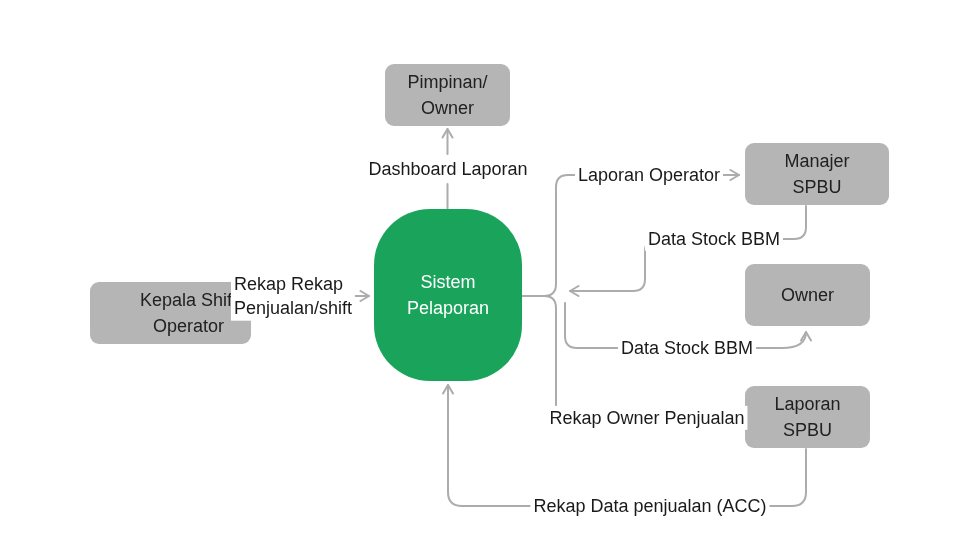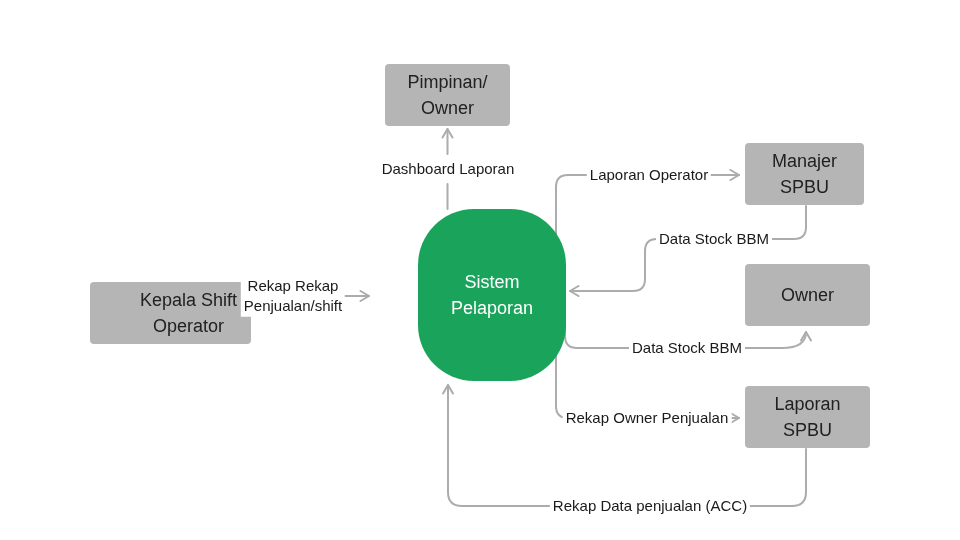--- a/index.html
+++ b/index.html
@@ -2,31 +2,31 @@
 <html><head>
 <meta charset="utf-8">
 <style>
   html,body{margin:0;padding:0;background:#ffffff;}
   .canvas{
     position:relative;width:960px;height:540px;background:#ffffff;
     font-family:"Liberation Sans","DejaVu Sans",sans-serif;overflow:hidden;
   }
   .wires{position:absolute;left:0;top:0;}
   .node{
-    position:absolute;background:#b5b5b5;border-radius:4px;
+    position:absolute;background:#b5b5b5;border-radius:9px;
     display:flex;align-items:center;justify-content:center;
     text-align:center;color:#212121;font-size:18px;line-height:1.45;
     white-space:pre-line;
   }
   .node.system{
     background:#1aa45b;color:#ffffff;border-radius:56px;
   }
   .edge-label{
     position:absolute;transform:translate(-50%,-50%);
-    font-size:15px;color:#1a1a1a;text-align:center;line-height:1.35;
+    font-size:18px;color:#1a1a1a;line-height:1.35;
     white-space:pre-line;background:#ffffff;padding:0 3px;
   }
 </style>
 </head>
 <body>
 
 <div class="canvas">
 
   <svg class="wires" width="960" height="540" viewBox="0 0 960 540">
     <defs>
@@ -64,26 +64,26 @@
   <div class="node" style="left:90px;top:282px;width:125px;height:62px;padding-left:36px;">
     <span>Kepala Shift
 Operator</span>
   </div>
 
   <div class="node" style="left:385px;top:64px;width:125px;height:62px;">
     <span>Pimpinan/
 Owner</span>
   </div>
 
-  <div class="node system" style="left:374px;top:209px;width:148px;height:172px;margin-left:44px;">
+  <div class="node system" style="left:374px;top:209px;width:148px;height:172px;">
     <span>Sistem
 Pelaporan</span>
   </div>
 
-  <div class="node" style="left:745px;top:143px;width:119px;height:62px;">
+  <div class="node" style="left:745px;top:143px;width:144px;height:62px;">
     <span>Manajer
 SPBU</span>
   </div>
 
   <div class="node" style="left:745px;top:264px;width:125px;height:62px;">
     <span>Owner</span>
   </div>
 
   <div class="node" style="left:745px;top:386px;width:125px;height:62px;">
     <span>Laporan

